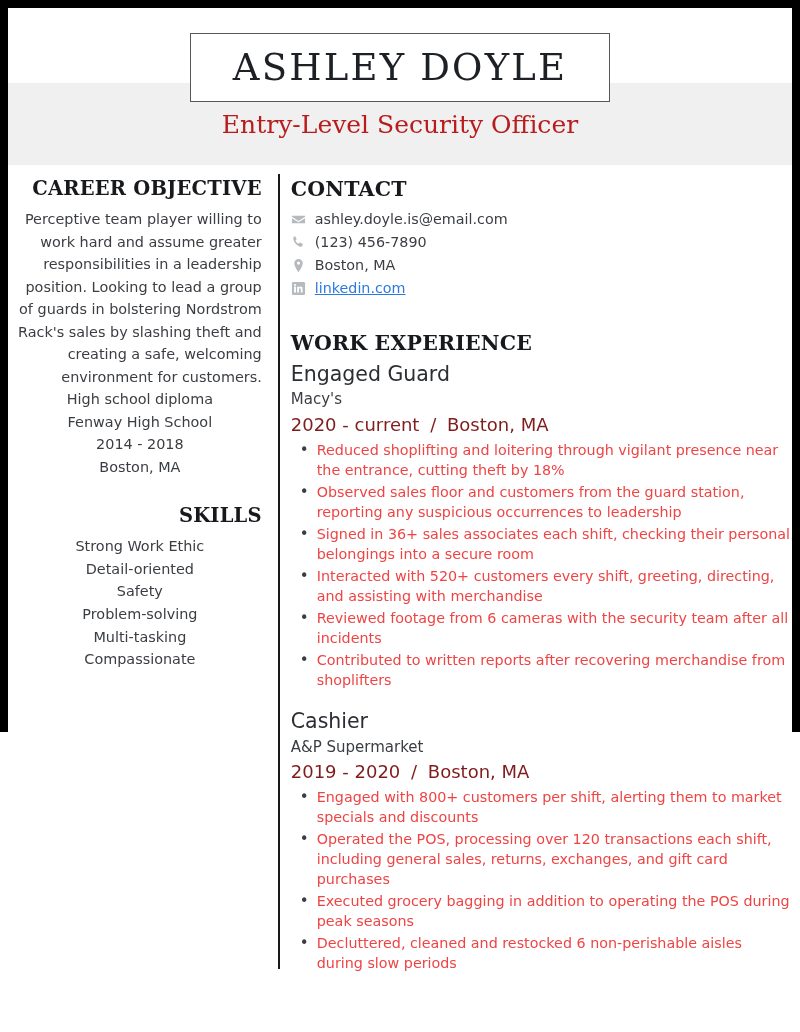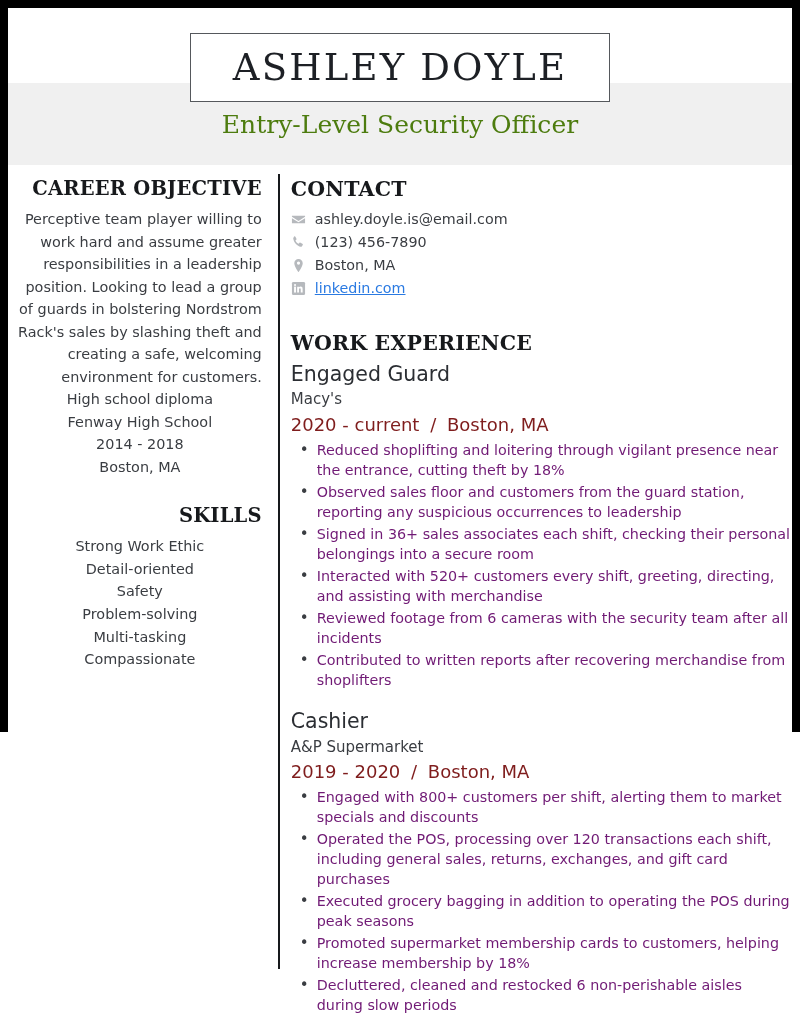--- a/index.html
+++ b/index.html
@@ -68,21 +68,21 @@
     line-height: 1;
   }
   .subtitle {
     position: absolute;
     left: 0;
     top: 104px;
     width: 100%;
     text-align: center;
     font-family: "DejaVu Serif", serif;
     font-size: 25px;
-    color: #4d7c0f;
+    color: #b91c1c;
     line-height: 1;
   }
 
   
   .body-zone {
     position: relative;
     display: flex;
     align-items: flex-start;
     padding-top: 12px;
   }
@@ -189,21 +189,21 @@
   ul.bullets {
     list-style: none;
     margin: 4px 0 0 0;
     padding: 0;
   }
   ul.bullets li {
     position: relative;
     padding-left: 26px;
     font-size: 14.3px;
     line-height: 1.38;
-    color: #701a75;
+    color: #ef4444;
     margin-bottom: 2.5px;
   }
   ul.bullets li::before {
     content: "\2022";
     position: absolute;
     left: 9px;
     top: -1px;
     font-size: 15px;
     color: #3a3d42;
   }
@@ -327,21 +327,20 @@
             <div class="job-company">A&amp;P Supermarket</div>
             <div class="job-meta">
               <span>2019 - 2020</span>
               <span class="sep">/</span>
               <span>Boston, MA</span>
             </div>
             <ul class="bullets">
               <li>Engaged with 800+ customers per shift, alerting them to market specials and discounts</li>
               <li>Operated the POS, processing over 120 transactions each shift, including general sales, returns, exchanges, and gift card purchases</li>
               <li>Executed grocery bagging in addition to operating the POS during peak seasons</li>
-              <li>Promoted supermarket membership cards to customers, helping increase membership by 18%</li>
               <li>Decluttered, cleaned and restocked 6 non-perishable aisles during slow periods</li>
             </ul>
           </div>
 
         </div>
 
       </div>
     </div>
 
   </div>

